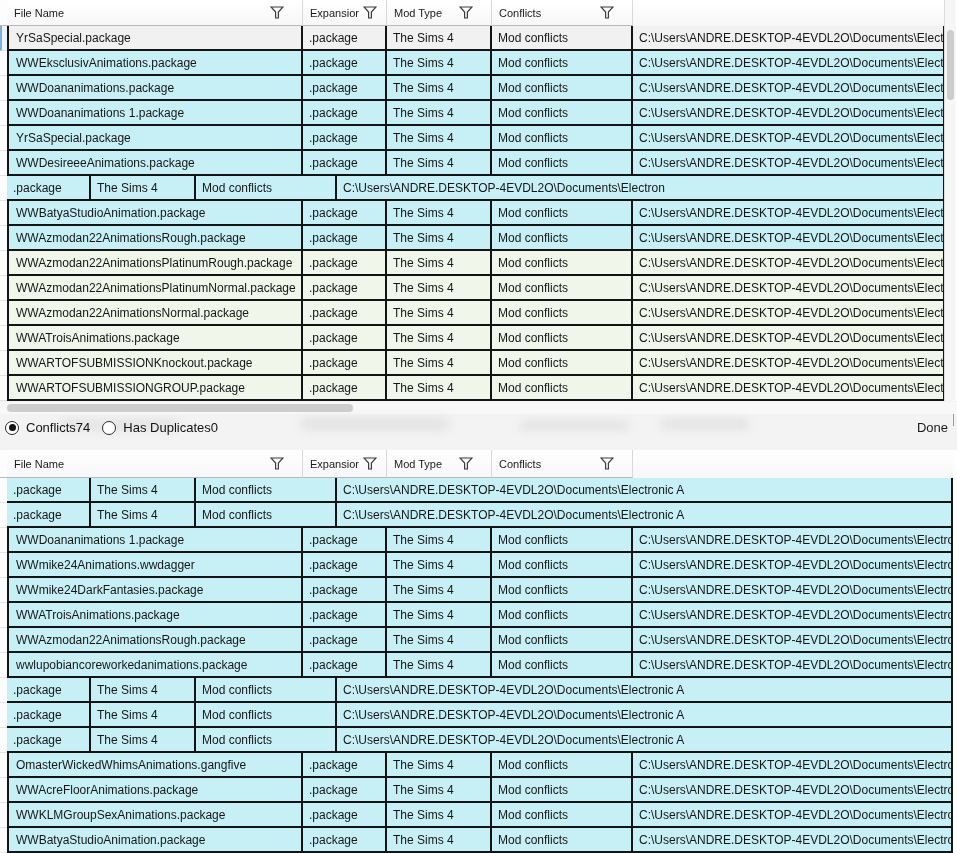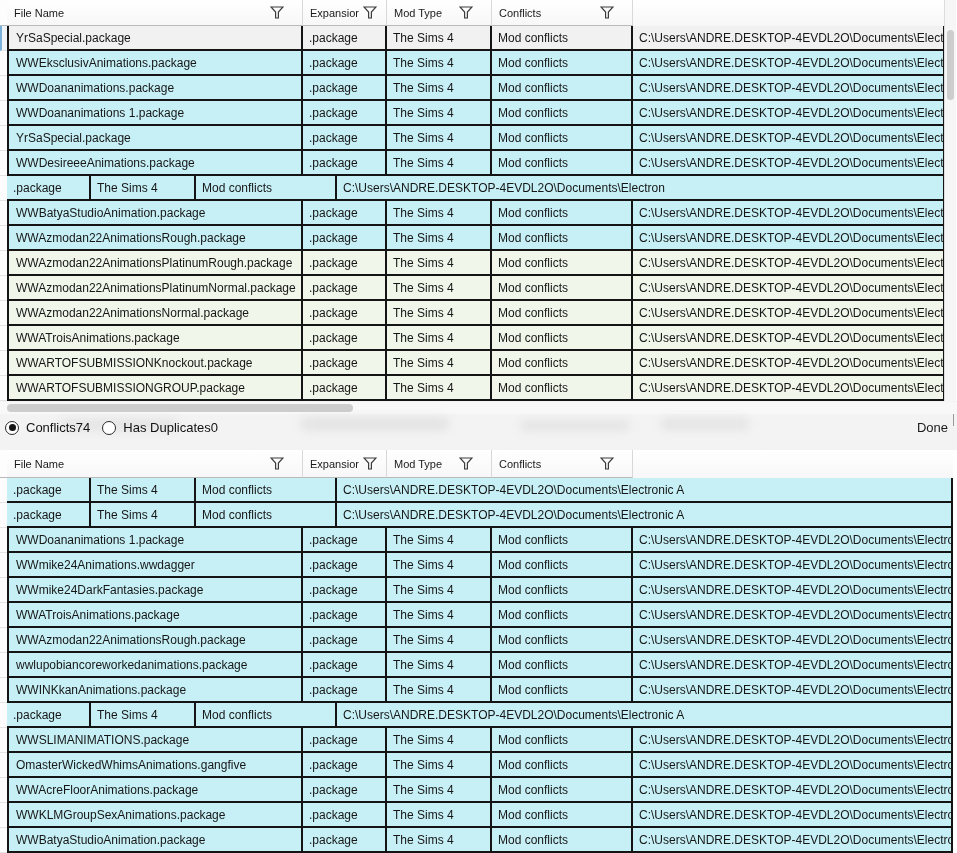--- a/index.html
+++ b/index.html
@@ -381,36 +381,34 @@
       <div class="row v-cyan">
     <div class="gutter"></div>
     <div class="cell cell-file c-file">wwlupobiancoreworkedanimations.package</div>
     <div class="cell c-exp">.package</div>
     <div class="cell c-mod">The Sims 4</div>
     <div class="cell c-conf">Mod conflicts</div>
     <div class="cell c-path">C:\Users\ANDRE.DESKTOP-4EVDL2O\Documents\Electronic A</div>
   </div>
       <div class="row v-cyan">
     <div class="gutter"></div>
-    <div class="cell cell-file c-file">WWINKkanAnimations.package</div>
-    <div class="cell c-exp">.package</div>
-    <div class="cell c-mod">The Sims 4</div>
-    <div class="cell c-conf">Mod conflicts</div>
-    <div class="cell c-path">C:\Users\ANDRE.DESKTOP-4EVDL2O\Documents\Electronic A</div>
-  </div>
-      <div class="row v-cyan">
-    <div class="gutter"></div>
-    <div class="cell c-exp">.package</div>
-    <div class="cell c-mod">The Sims 4</div>
-    <div class="cell c-conf">Mod conflicts</div>
-    <div class="cell c-path">C:\Users\ANDRE.DESKTOP-4EVDL2O\Documents\Electronic A</div>
-  </div>
-      <div class="row v-cyan">
-    <div class="gutter"></div>
-    <div class="cell cell-file c-file">WWSLIMANIMATIONS.package</div>
+    <div class="cell c-exp">.package</div>
+    <div class="cell c-mod">The Sims 4</div>
+    <div class="cell c-conf">Mod conflicts</div>
+    <div class="cell c-path">C:\Users\ANDRE.DESKTOP-4EVDL2O\Documents\Electronic A</div>
+  </div>
+      <div class="row v-cyan">
+    <div class="gutter"></div>
+    <div class="cell c-exp">.package</div>
+    <div class="cell c-mod">The Sims 4</div>
+    <div class="cell c-conf">Mod conflicts</div>
+    <div class="cell c-path">C:\Users\ANDRE.DESKTOP-4EVDL2O\Documents\Electronic A</div>
+  </div>
+      <div class="row v-cyan">
+    <div class="gutter"></div>
     <div class="cell c-exp">.package</div>
     <div class="cell c-mod">The Sims 4</div>
     <div class="cell c-conf">Mod conflicts</div>
     <div class="cell c-path">C:\Users\ANDRE.DESKTOP-4EVDL2O\Documents\Electronic A</div>
   </div>
       <div class="row v-cyan">
     <div class="gutter"></div>
     <div class="cell cell-file c-file">OmasterWickedWhimsAnimations.gangfive</div>
     <div class="cell c-exp">.package</div>
     <div class="cell c-mod">The Sims 4</div>

